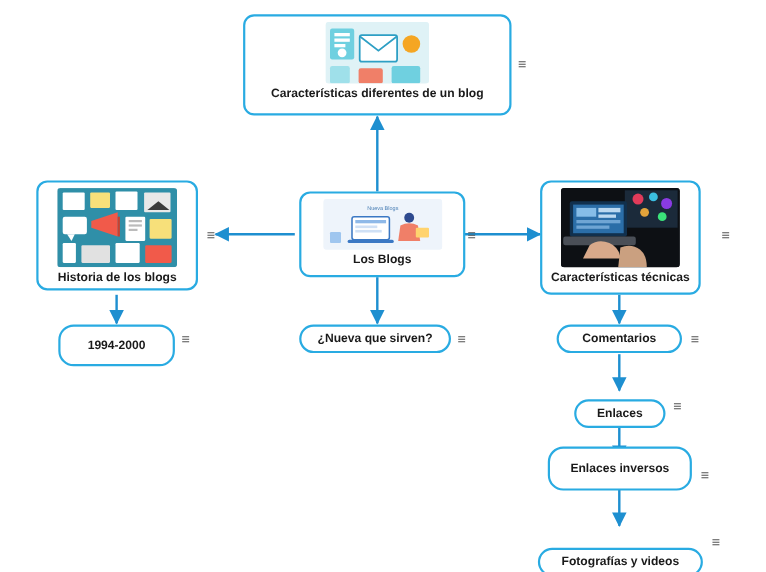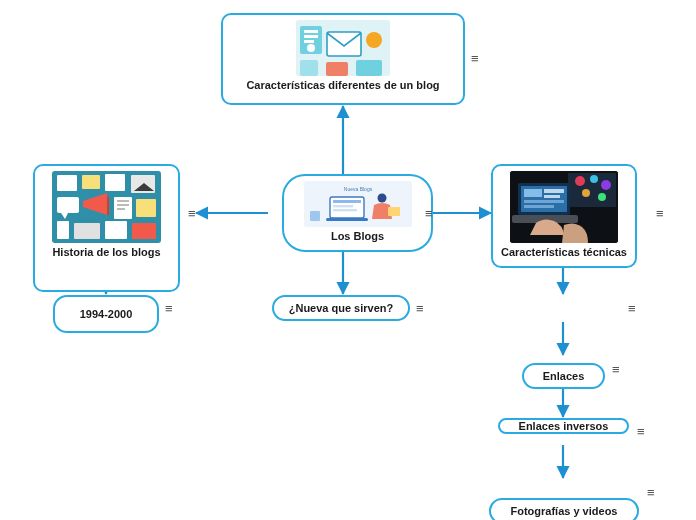--- a/index.html
+++ b/index.html
@@ -121,41 +121,41 @@
         <circle cx="78" cy="20" r="8" fill="#f5a623"></circle>
         <rect x="30" y="42" width="22" height="14" rx="2" fill="#f07f68"></rect>
         <rect x="60" y="40" width="26" height="16" rx="2" fill="#6fd0e0"></rect>
         <rect x="4" y="40" width="18" height="16" rx="2" fill="#9fe0ea"></rect>
       </svg>
     </div>
     <div class="node-label">Características diferentes de un blog</div>
   </div>
   <div class="menu-icon" style="left:471px; top:52px;">≡</div>
 
-  <div class="node image-node" style="left:282px; top:174px; width:151px; height:78px;border-radius:23px;">
+  <div class="node image-node" style="left:272px; top:174px; width:151px; height:78px;">
     <div class="thumb thumb-c" style="width:108px;height:46px;">
       <svg width="108" height="46" viewBox="0 0 108 46">
         <rect x="0" y="0" width="108" height="46" fill="#eef4fb"></rect>
         <text x="54" y="10" font-size="5" fill="#4a7fb5" text-anchor="middle" font-family="Liberation Sans, sans-serif">Nueva Blogs</text>
         <rect x="26" y="16" width="34" height="21" rx="2" fill="#ffffff" stroke="#3b78c4" stroke-width="1.4"></rect>
         <rect x="29" y="19" width="28" height="3" fill="#8fb9e8"></rect>
         <rect x="29" y="24" width="20" height="2.4" fill="#cfe0f5"></rect>
         <rect x="29" y="28" width="24" height="2.4" fill="#cfe0f5"></rect>
         <rect x="22" y="37" width="42" height="3" rx="1.5" fill="#3b78c4"></rect>
         <circle cx="78" cy="17" r="4.5" fill="#2e4a8f"></circle>
         <path d="M70,24 q8,-4 16,0 l2,14 h-20 z" fill="#f07f68"></path>
         <rect x="84" y="26" width="12" height="9" rx="1" fill="#ffd36e"></rect>
         <rect x="6" y="30" width="10" height="10" rx="1" fill="#9fc6ef"></rect>
       </svg>
     </div>
     <div class="node-label">Los Blogs</div>
   </div>
   <div class="menu-icon" style="left:425px; top:207px;">≡</div>
 
-  <div class="node image-node" style="left:33px; top:164px; width:147px; height:128px;">
+  <div class="node image-node" style="left:33px; top:164px; width:147px; height:100px;">
     <div class="thumb thumb-b" style="width:109px;height:72px;">
       <svg width="109" height="72" viewBox="0 0 109 72">
         <rect x="0" y="0" width="109" height="72" fill="#2f8fa8"></rect>
         <rect x="5" y="4" width="20" height="16" rx="1" fill="#ffffff"></rect>
         <rect x="30" y="4" width="18" height="14" rx="1" fill="#f7e07a"></rect>
         <rect x="53" y="3" width="20" height="17" rx="1" fill="#ffffff"></rect>
         <rect x="79" y="4" width="24" height="18" rx="1" fill="#e8e8e8"></rect>
         <path d="M82,20 l10,-8 l10,8 z" fill="#3c3c3c"></path>
         <rect x="5" y="26" width="22" height="16" rx="2" fill="#ffffff"></rect>
         <path d="M9,42 l4,6 l3,-6 z" fill="#ffffff"></path>
@@ -205,28 +205,31 @@
   <div class="node pill" style="left:53px; top:295px; width:106px; height:38px;">
     <div class="node-label">1994-2000</div>
   </div>
   <div class="menu-icon" style="left:165px; top:302px;">≡</div>
 
   <div class="node pill" style="left:272px; top:295px; width:138px; height:26px;">
     <div class="node-label">¿Nueva que sirven?</div>
   </div>
   <div class="menu-icon" style="left:416px; top:302px;">≡</div>
 
+  <div class="node pill" style="left:506px; top:295px; width:114px; height:26px;">
+    <div class="node-label">Comentarios</div>
+  </div>
   <div class="menu-icon" style="left:628px; top:302px;">≡</div>
 
   <div class="node pill" style="left:522px; top:363px; width:83px; height:26px;">
     <div class="node-label">Enlaces</div>
   </div>
   <div class="menu-icon" style="left:612px; top:363px;">≡</div>
 
-  <div class="node pill" style="left:498px; top:418px; width:131px; height:16px;">
+  <div class="node pill" style="left:498px; top:406px; width:131px; height:40px;">
     <div class="node-label">Enlaces inversos</div>
   </div>
   <div class="menu-icon" style="left:637px; top:425px;">≡</div>
 
   <div class="node pill" style="left:489px; top:479px; width:150px; height:26px;margin-top:19px;">
     <div class="node-label">Fotografías y videos</div>
   </div>
   <div class="menu-icon" style="left:647px; top:486px;">≡</div>
 
 </div>

